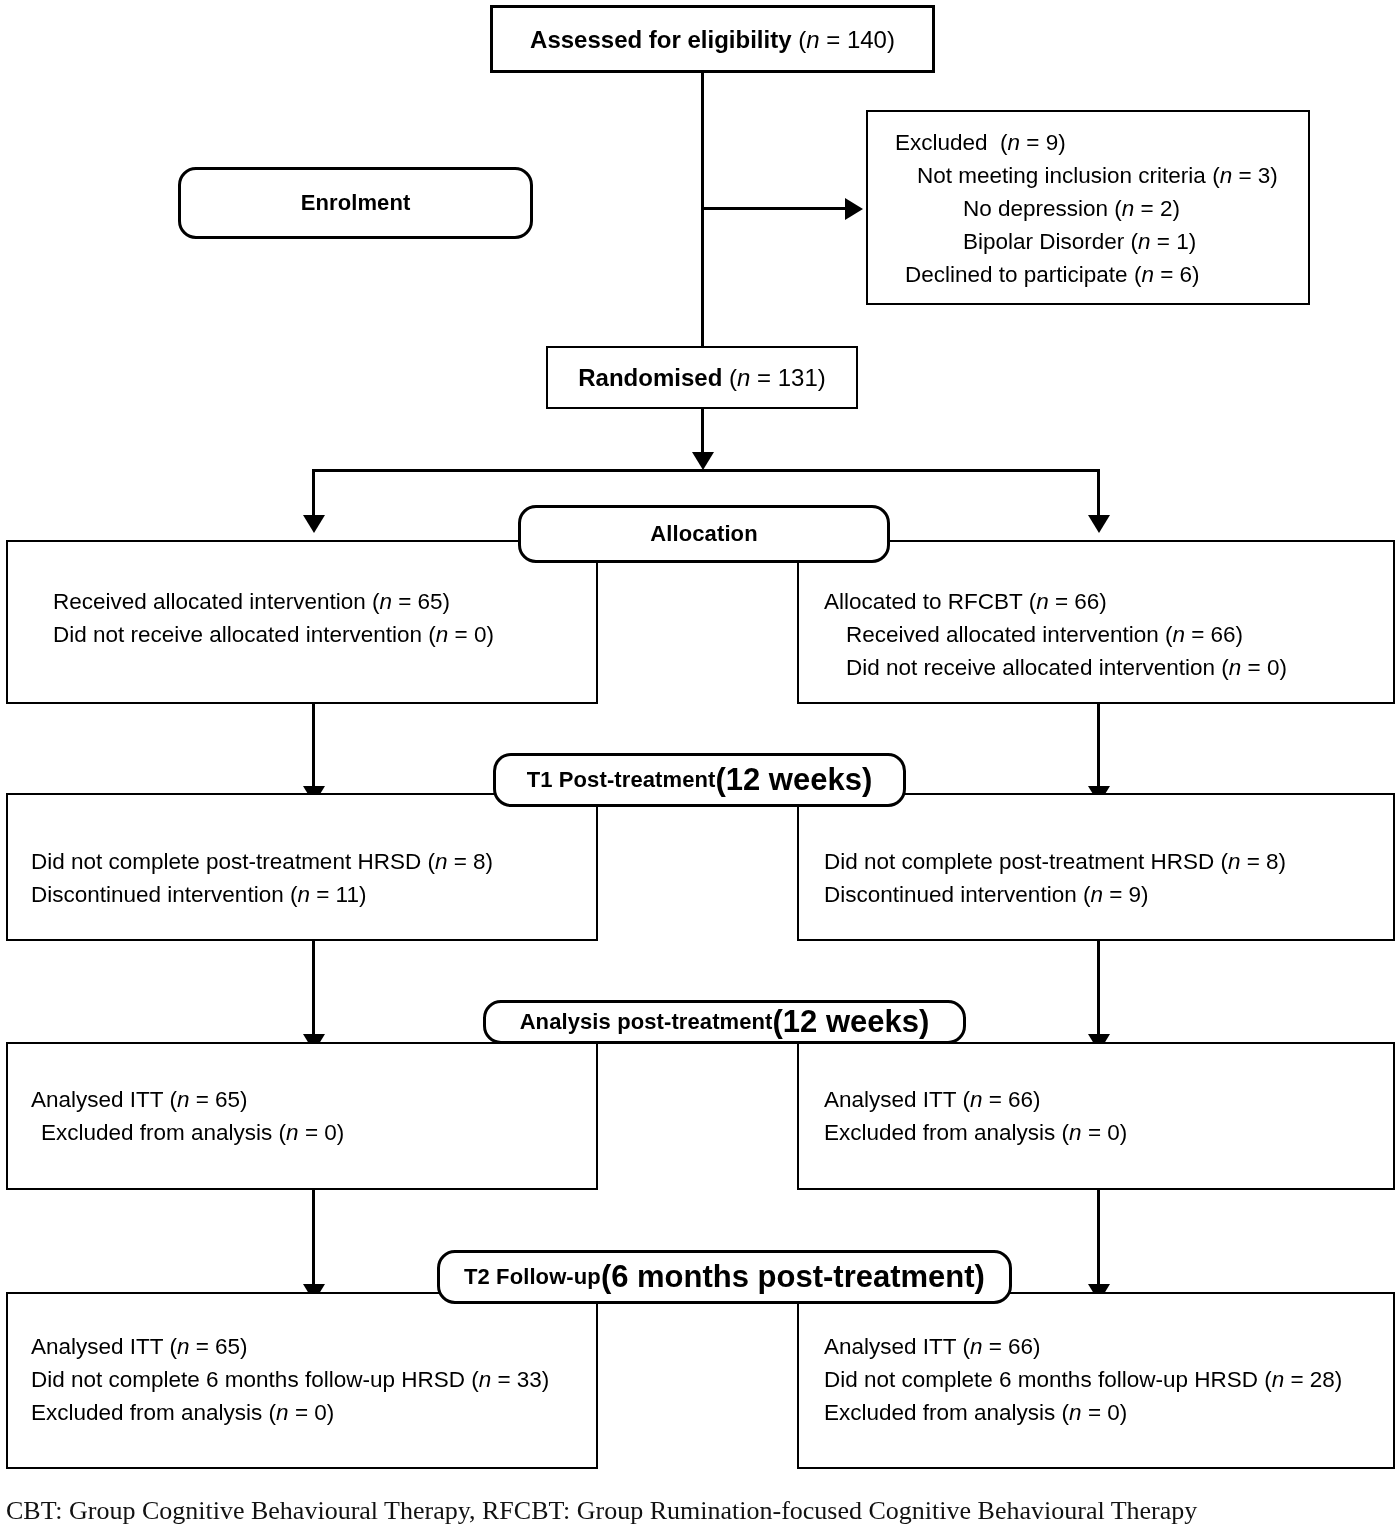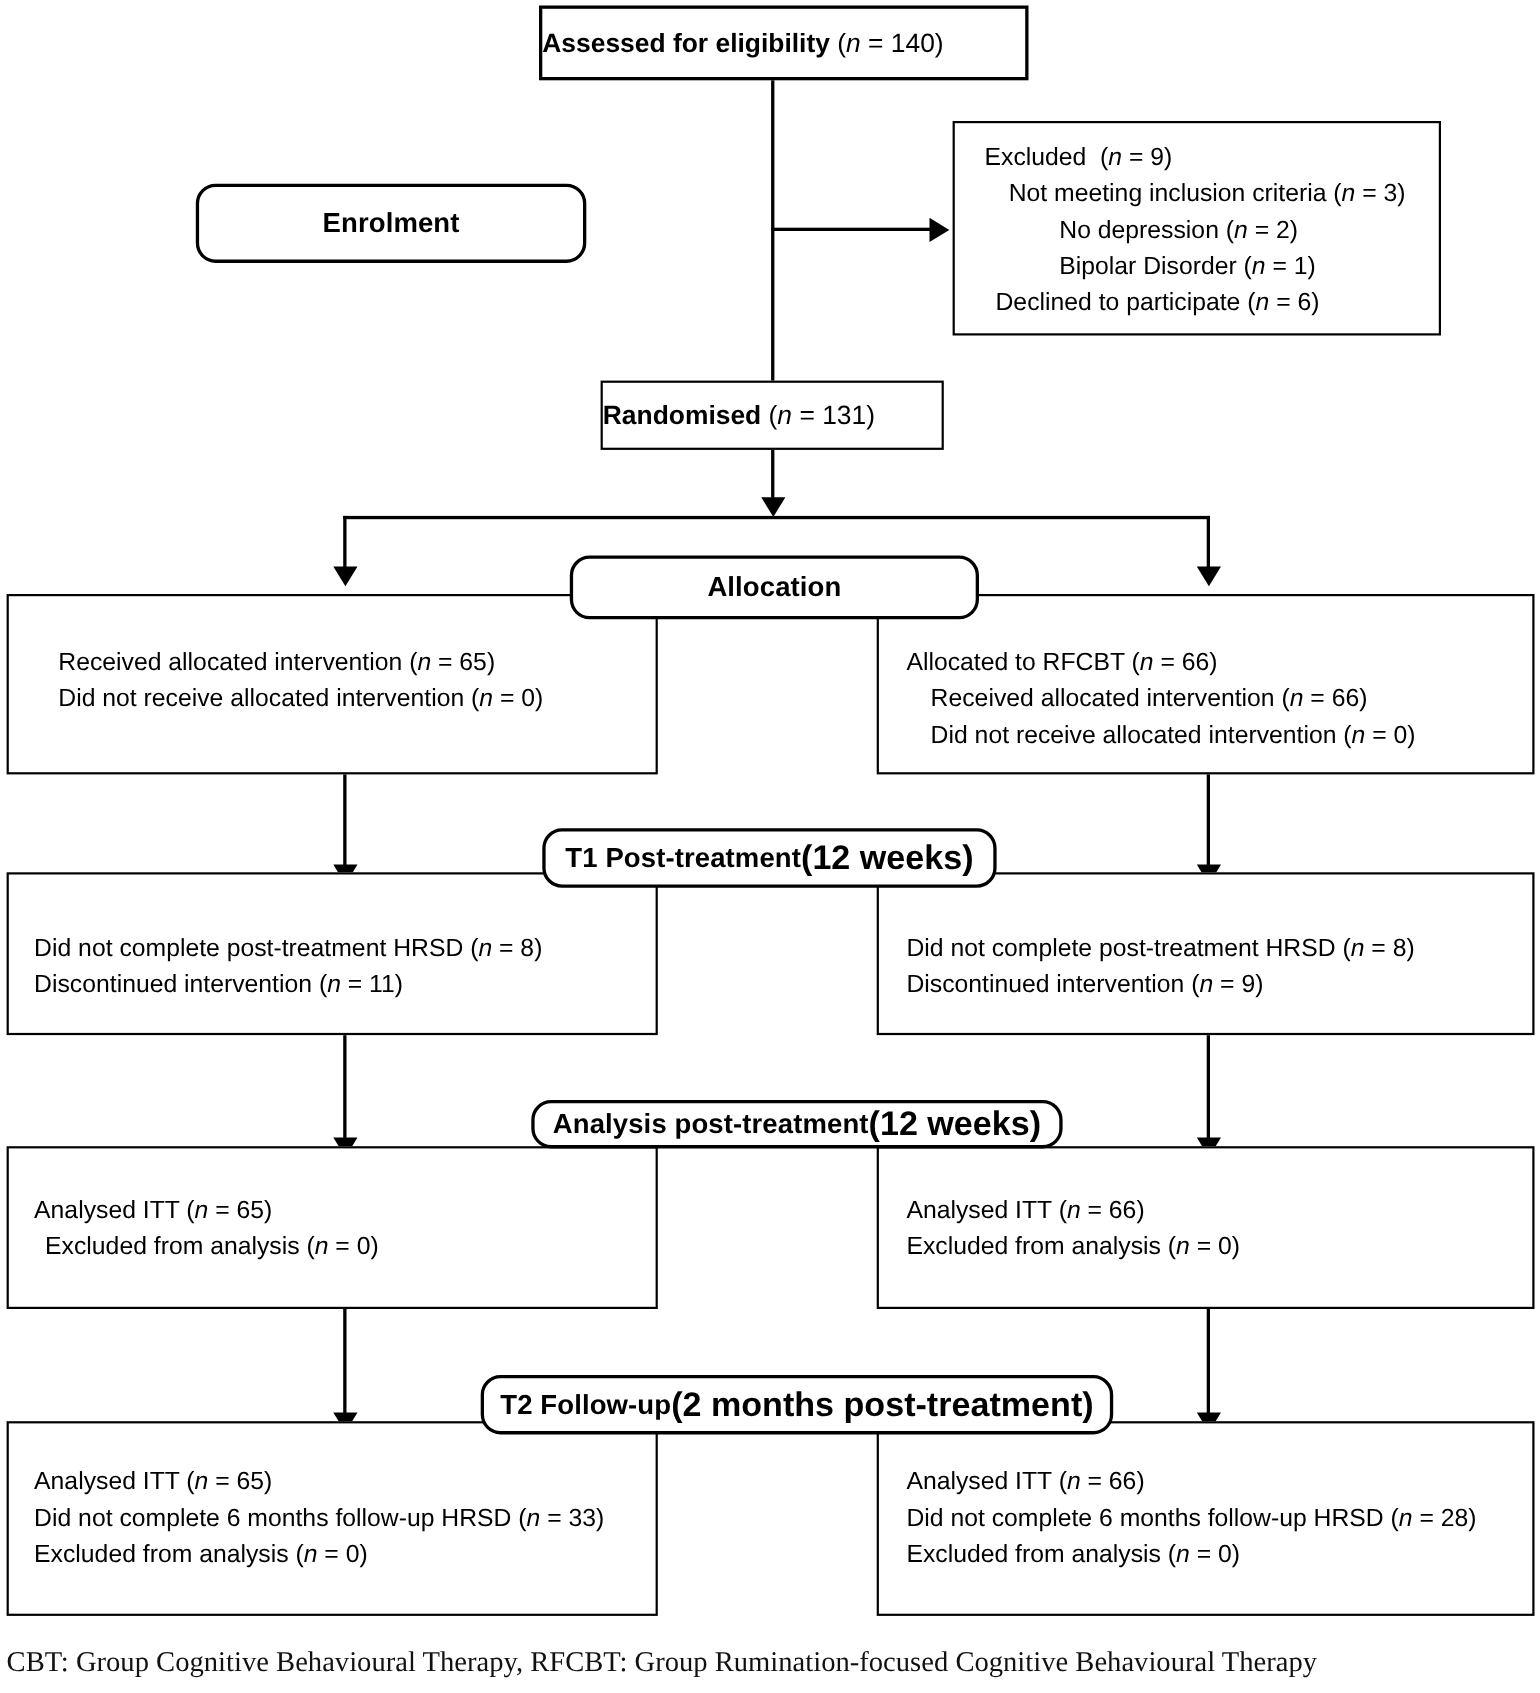--- a/index.html
+++ b/index.html
@@ -35,21 +35,21 @@
     border-radius: 18px;
     background: #ffffff;
     display: flex;
     align-items: center;
     justify-content: center;
     z-index: 20;
     white-space: nowrap;
   }
   .pill .ttl {
     font-weight: bold;
-    font-size: 25px;
+    font-size: 22px;
     letter-spacing: 0.1px;
   }
   .pill .sub {
     font-weight: bold;
     font-size: 31px;
   }
 
   
   .btext {
     position: absolute;
@@ -60,21 +60,21 @@
   }
   .btext .ln { display: block; }
   .btext .i1 { padding-left: 22px; }
   .btext .i2 { padding-left: 68px; }
   .btext .i05 { padding-left: 10px; }
 
   .center-title {
     position: absolute;
     z-index: 10;
     width: 100%;
-    text-align: left;
+    text-align: center;
     font-size: 24px;
     font-weight: bold;
     white-space: nowrap;
   }
   .center-title .sub { font-weight: normal; }
 
   em.v { font-style: italic; }
 
   
   .vline {
@@ -241,18 +241,18 @@
 
   <div class="box thin" style="left:797px; top:1292px; width:598px; height:177px;"></div>
   <div class="btext" style="left:824px; top:1330px;">
     <span class="ln">Analysed ITT (<em class="v">n</em> = 66)</span>
     <span class="ln">Did not complete 6 months follow-up HRSD (<em class="v">n</em> = 28)</span>
     <span class="ln">Excluded from analysis (<em class="v">n</em> = 0)</span>
   </div>
 
   <div class="pill" style="left:437px; top:1250px; width:575px; height:54px;">
     <span class="ttl">T2 Follow-up</span>
-      <span class="sub"> (2 months post-treatment)</span>
+      <span class="sub"> (6 months post-treatment)</span>
   </div>
 
   <div id="footnote">CBT: Group Cognitive Behavioural Therapy, RFCBT: Group Rumination-focused Cognitive Behavioural Therapy</div>
 
 </div>
 
 </body></html>

